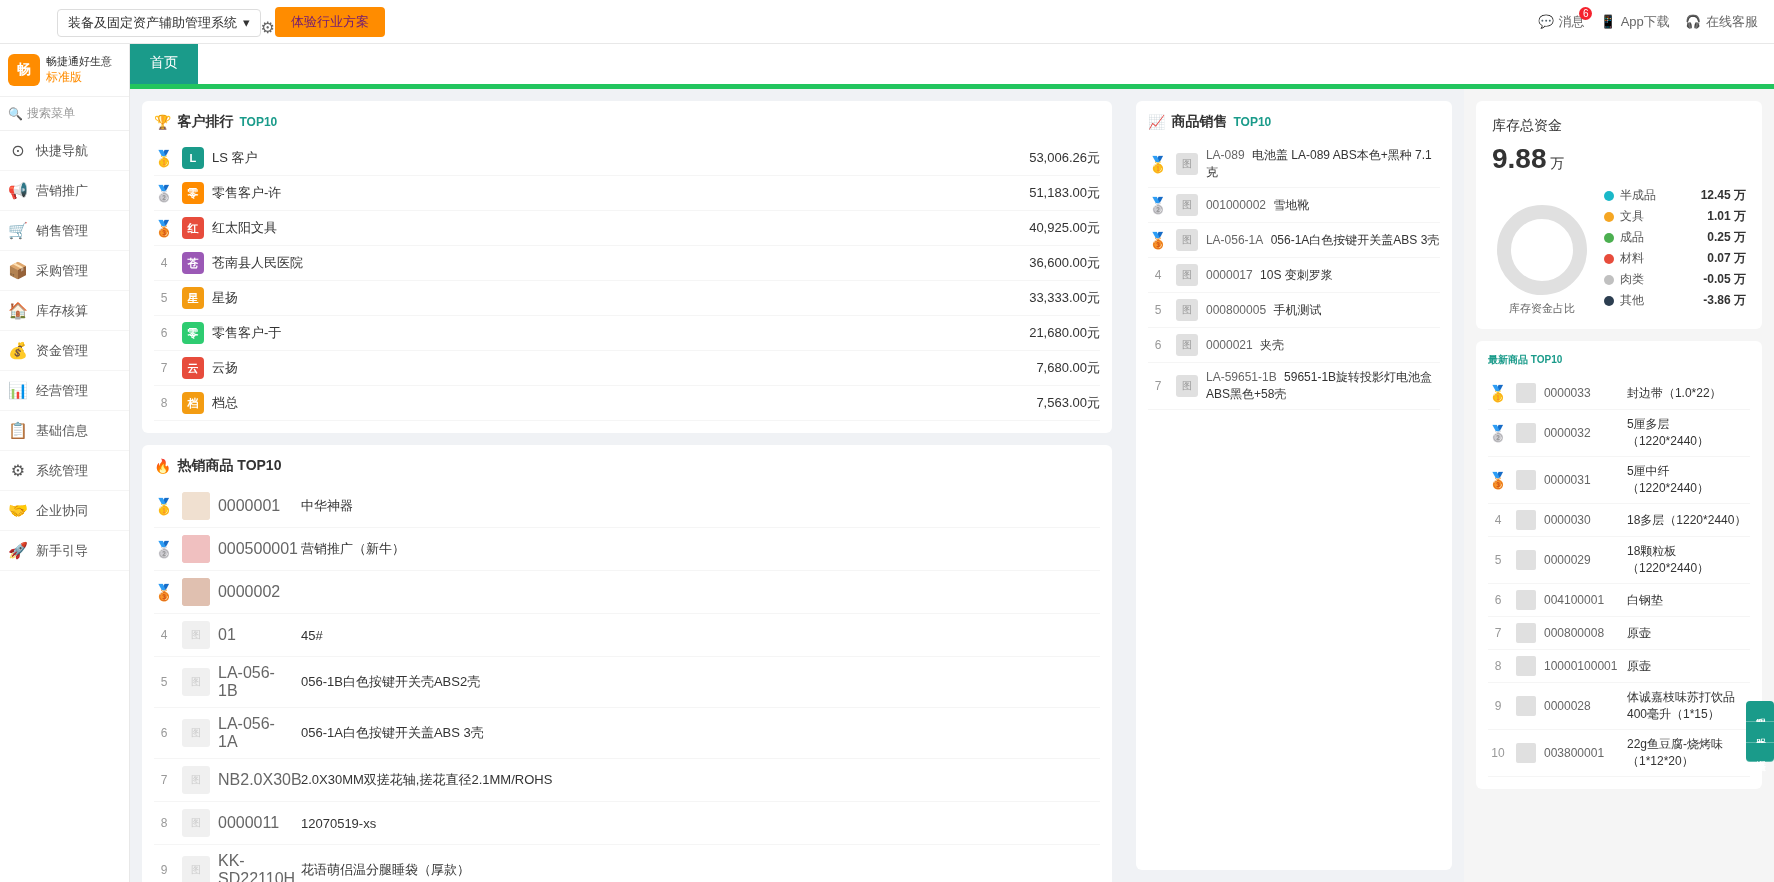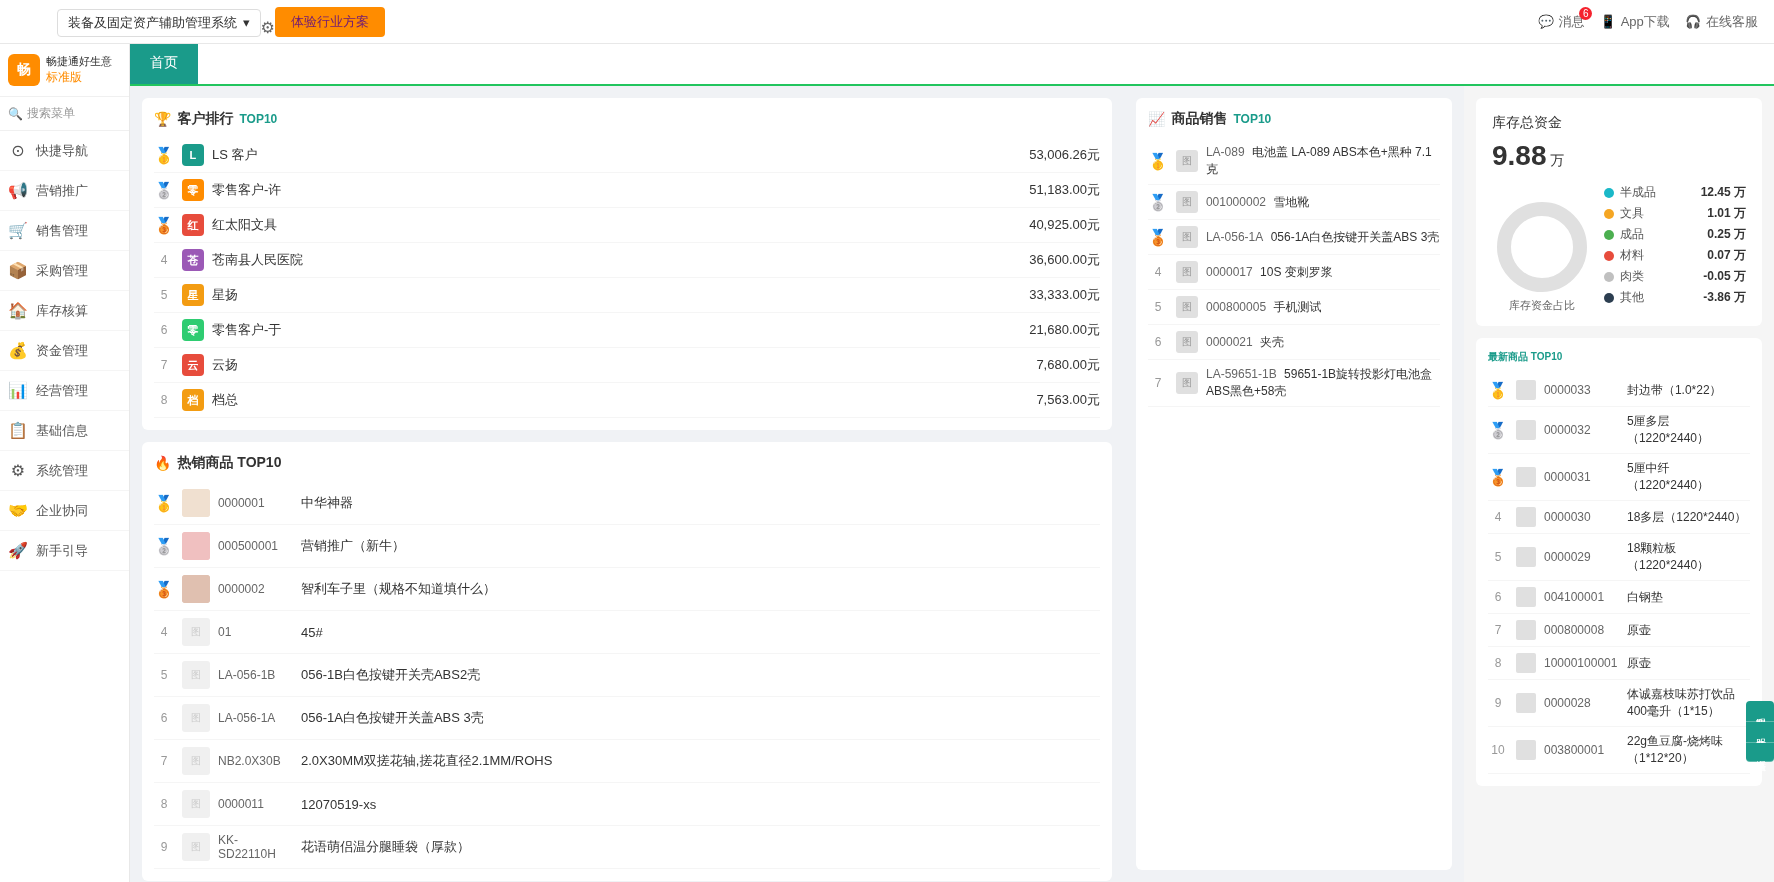--- a/index.html
+++ b/index.html
@@ -58,21 +58,21 @@
       padding: 10px 8px; display: flex; align-items: center; gap: 8px;
       cursor: pointer; color: #555; font-size: 13px; border-bottom: 1px solid #f5f5f5;
     }
     .sidebar-item-icon { font-size: 16px; width: 20px; text-align: center; }
 
     
     .page-content { flex: 1; display: flex; flex-direction: column; overflow: hidden; }
 
     
     .page-nav {
-      background: #fff; border-bottom: 2px solid #22c55e; display: flex; align-items: center;
+      background: #fff; border-bottom: 5px solid #22c55e; display: flex; align-items: center;
       padding: 0; flex-shrink: 0;
     }
     .nav-tab {
       padding: 10px 20px; cursor: pointer; font-size: 14px; color: #fff;
       background: #1a9b8a; border-bottom: 2px solid #1a9b8a;
     }
 
     
     .content-area { flex: 1; overflow-y: auto; padding: 0; display: flex; gap: 0; }
 
@@ -102,21 +102,21 @@
     
     .hot-section { background: #fff; border-radius: 6px; padding: 12px; }
     .hot-item {
       display: flex; align-items: center; padding: 7px 0;
       border-bottom: 1px solid #f5f5f5; gap: 8px;
     }
     .hot-img {
       width: 28px; height: 28px; background: #f0f0f0; border-radius: 3px;
       display: flex; align-items: center; justify-content: center; overflow: hidden; flex-shrink: 0;
     }
-    .hot-code { font-size: 12px; color: #666; width: 75px; }
+    .hot-code { font-size: 16px; color: #666; width: 75px; }
     .hot-name { flex: 1; font-size: 13px; color: #333; }
 
     
     .middle-panel { width: 340px; flex-shrink: 0; overflow-y: auto; padding: 12px; display: flex; flex-direction: column; gap: 12px; }
 
     .top-product-item {
       display: flex; align-items: center; padding: 6px 0;
       border-bottom: 1px solid #f5f5f5; gap: 8px;
     }
     .product-rank-num { width: 20px; font-size: 12px; color: #999; text-align: center; }
@@ -353,21 +353,20 @@
     </div>
     <span class="hot-code">000500001</span>
     <span class="hot-name">营销推广（新牛）</span>
   </div>
               <div class="hot-item">
     <span class="rank-badge-bronze">🥉</span>
     <div class="hot-img" style="background:#e0c0b0">
       <div style="width:100%;height:100%;background:#e0c0b0;border-radius:3px;"></div>
     </div>
     <span class="hot-code">0000002</span>
-    <span class="hot-name">智利车子里（规格不知道填什么）</span>
   </div>
               <div class="hot-item">
     <span class="rank-num">4</span>
     <div class="hot-img" style="background:#f0f0f0">
       <span style="font-size:10px;color:#ccc;">图</span>
     </div>
     <span class="hot-code">01</span>
     <span class="hot-name">45#</span>
   </div>
               <div class="hot-item">

